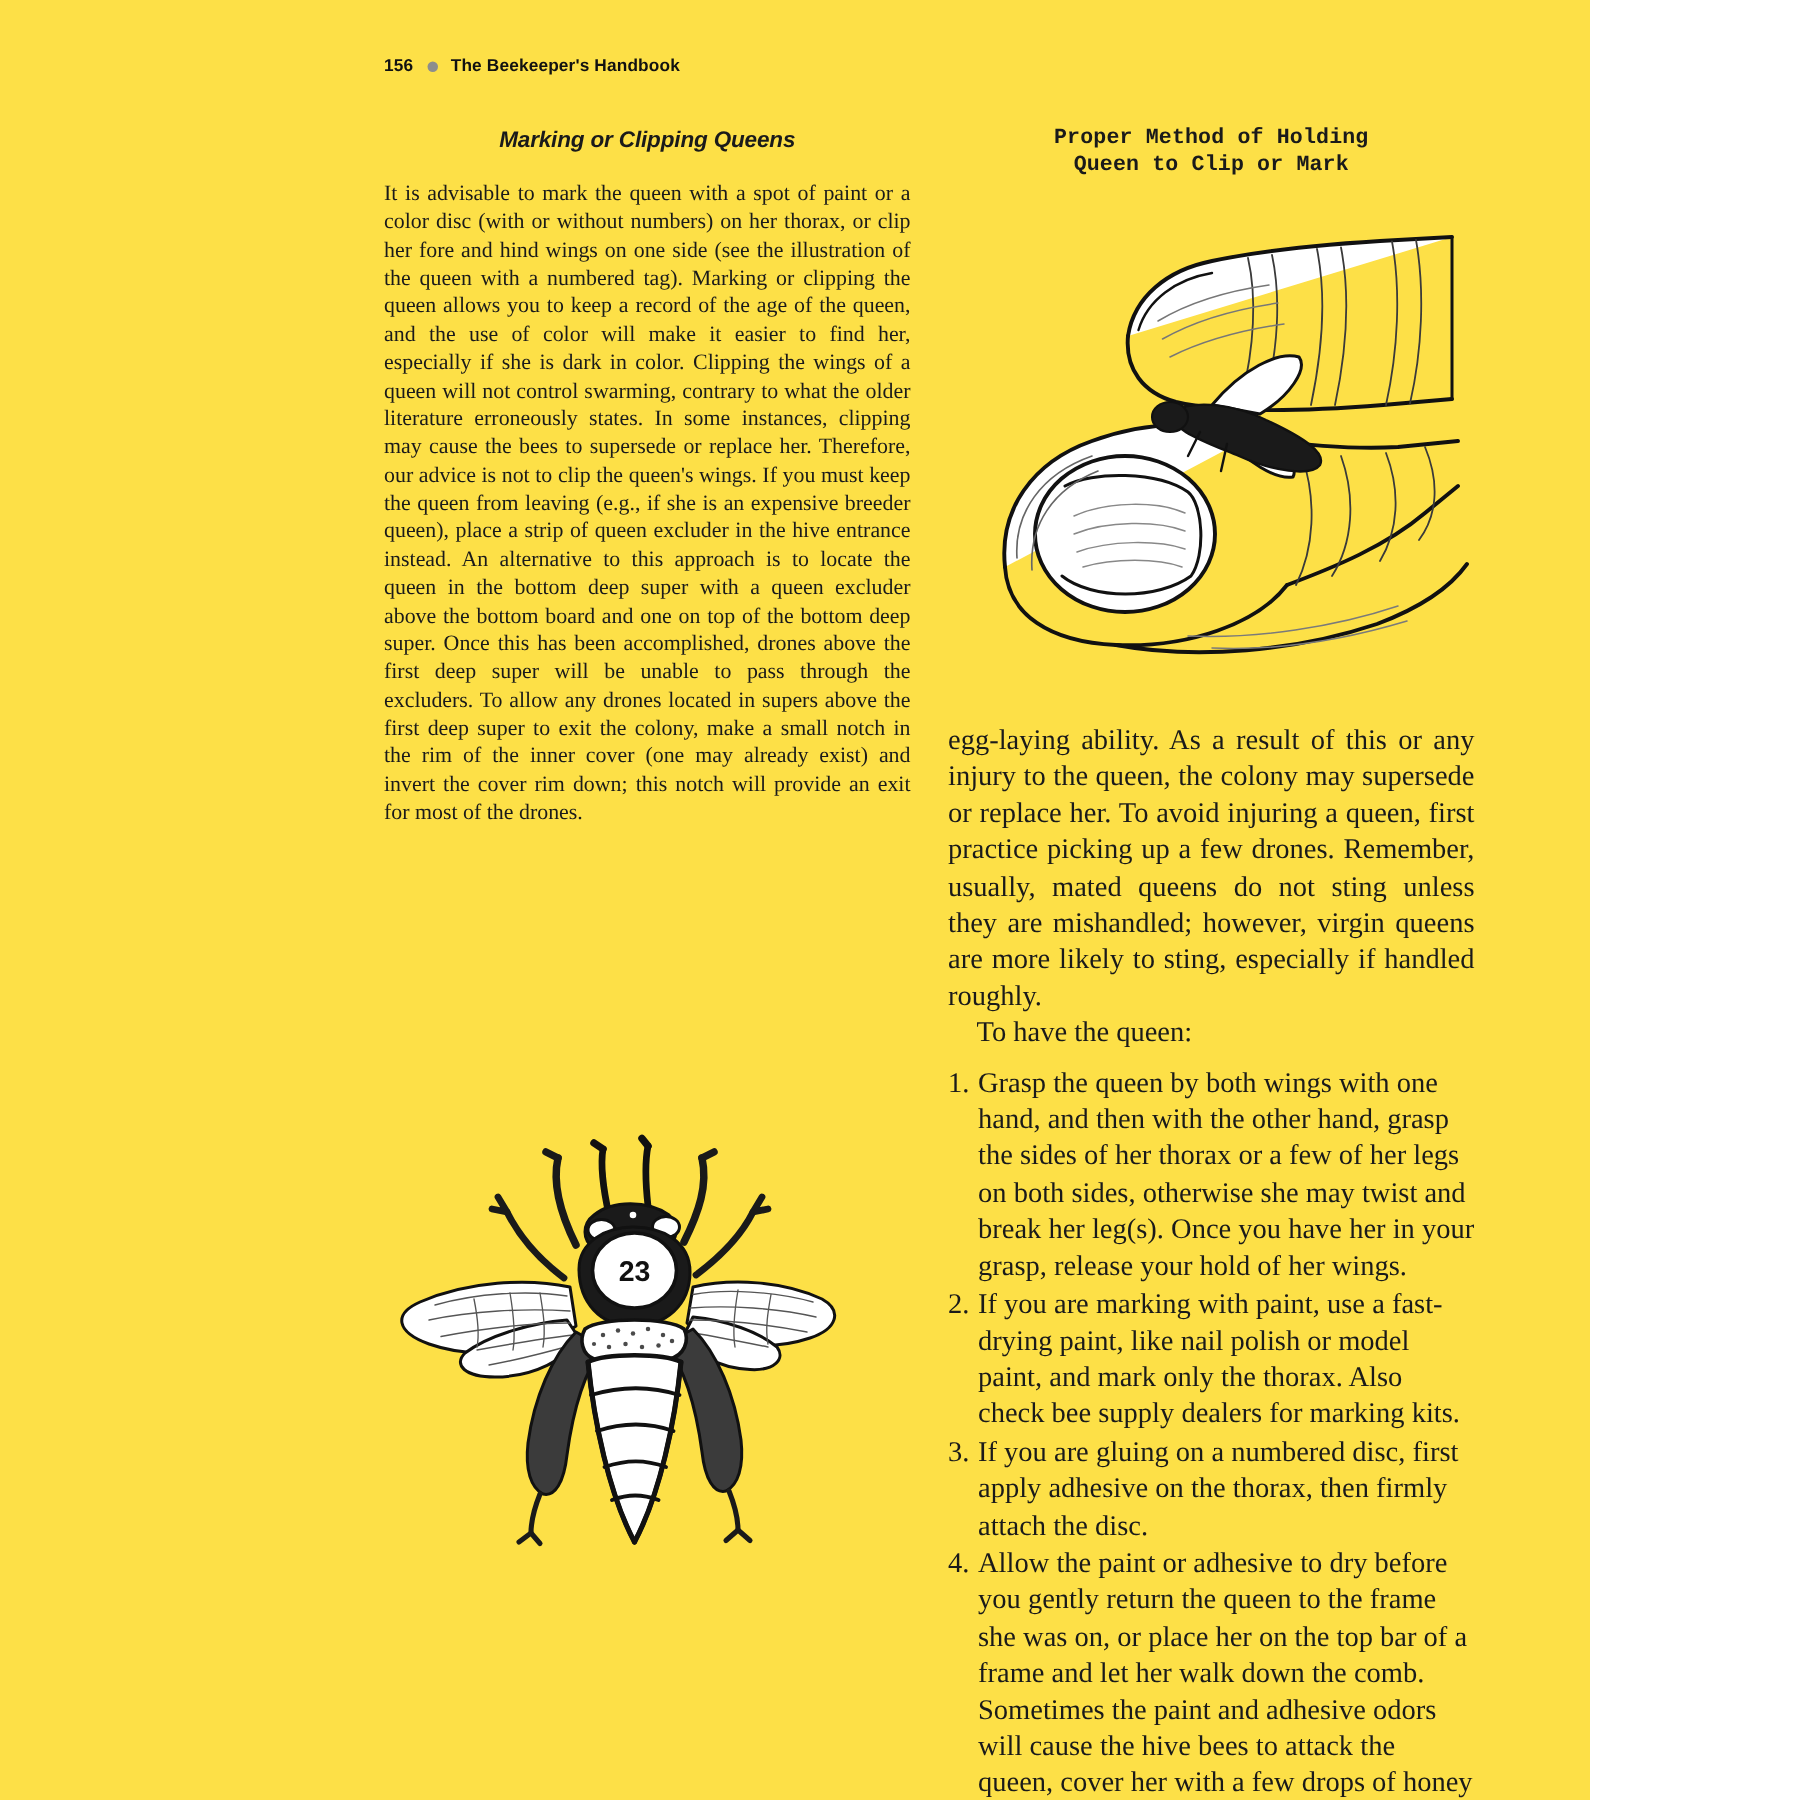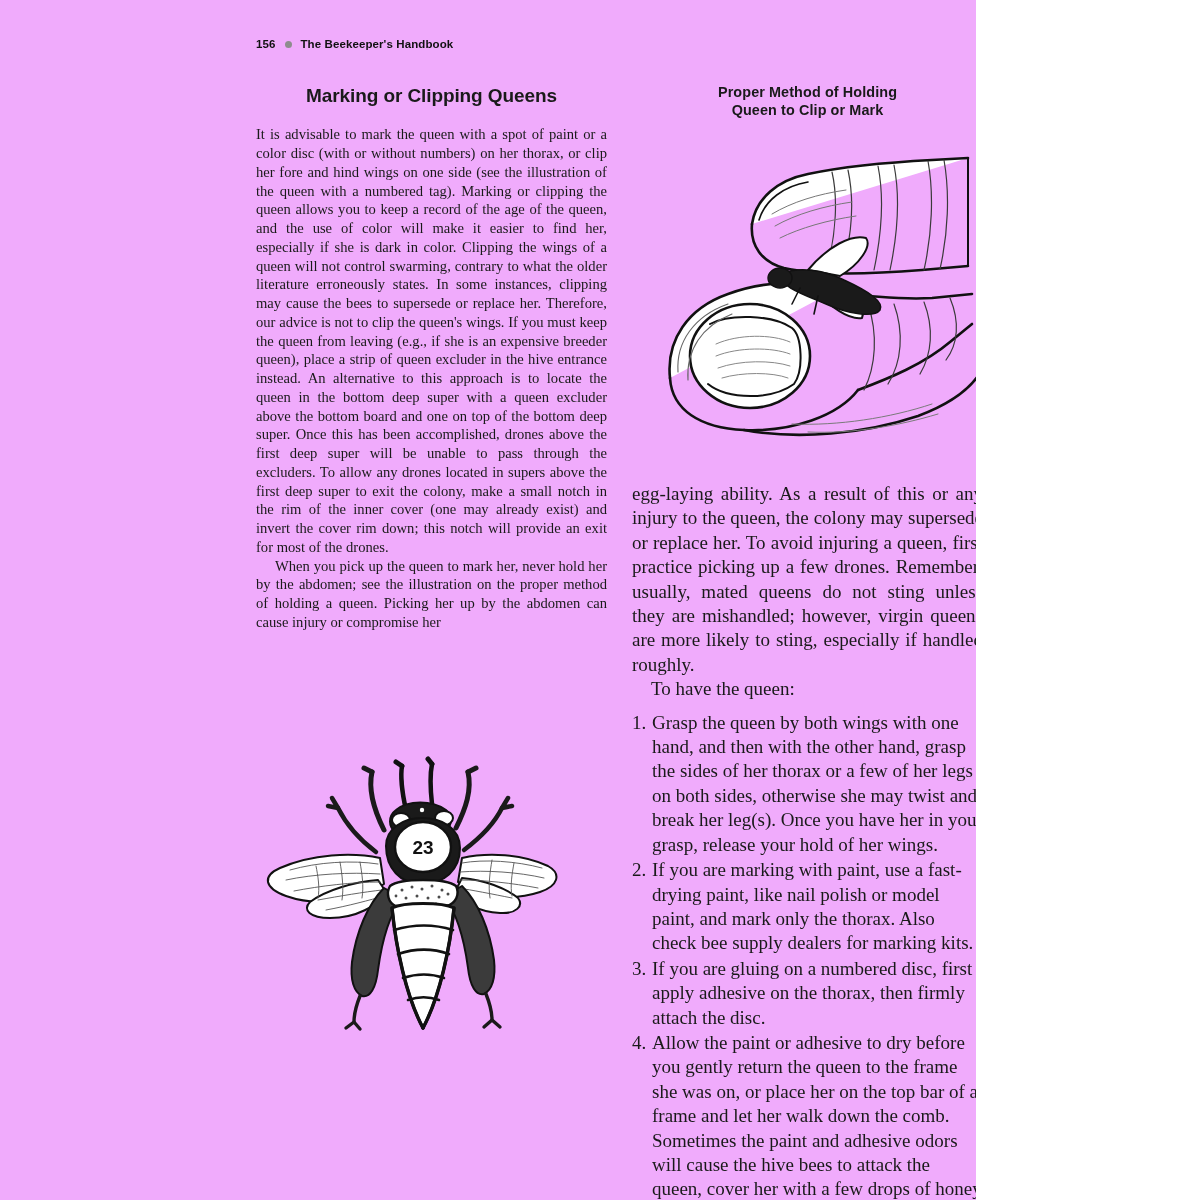--- a/index.html
+++ b/index.html
@@ -2,23 +2,23 @@
 <html><head>
 <meta charset="utf-8">
 <style>
   html, body {
     margin: 0;
     padding: 0;
     background: #ffffff;
   }
   .page {
     position: relative;
-    width: 976px;
+    width: 1060px;
     height: 1200px;
-    background: #f0abfc;
+    background: #fde047;
     font-family: "Liberation Serif", serif;
     color: #1a1a1a;
     overflow: hidden;
   }
 
   
   .running-head {
     position: absolute;
     left: 256px;
     top: 38px;
@@ -48,41 +48,42 @@
     font-size: 14.6px;
     line-height: 1.285;
     -webkit-hyphens: none;
     hyphens: none;
   }
   .col-left  { left: 256px; top: 84px; }
 
   .sec-title {
     font-family: "Liberation Sans", sans-serif;
     font-weight: bold;
-    font-size: 19px;
+    font-size: 15px;
     text-align: center;
     margin: 0 0 17px 0;
     letter-spacing: -0.1px;
+    font-style: italic;
   }
 
   p.body {
     margin: 0;
     text-indent: 0;
   }
   p.body + p.body { text-indent: 19px; }
 
   
   .fig-hand {
     position: absolute;
     left: 632px;
     top: 84px;
     width: 351px;
   }
   .fig-caption {
-    font-family: Liberation Sans, sans-serif;
+    font-family: Liberation Mono, monospace;
     font-weight: bold;
     font-size: 14.4px;
     text-align: center;
     line-height: 1.24;
     letter-spacing: 0.1px;
   }
   .fig-hand .art { margin-top: 8px; }
 
   .col-right-lower {
     position: absolute;
@@ -133,21 +134,20 @@
 
   <div class="running-head">
     <span class="folio">156</span>
     <span class="head-dot"></span>
     <span>The Beekeeper's Handbook</span>
   </div>
 
   <div class="col col-left">
     <h2 class="sec-title">Marking or Clipping Queens</h2>
     <p class="body">It is advisable to mark the queen with a spot of paint or a color disc (with or without numbers) on her thorax, or clip her fore and hind wings on one side (see the illustration of the queen with a numbered tag). Marking or clipping the queen allows you to keep a record of the age of the queen, and the use of color will make it easier to find her, especially if she is dark in color. Clipping the wings of a queen will not control swarming, contrary to what the older literature erroneously states. In some instances, clipping may cause the bees to supersede or replace her. Therefore, our advice is not to clip the queen's wings. If you must keep the queen from leaving (e.g., if she is an expensive breeder queen), place a strip of queen excluder in the hive entrance instead. An alternative to this approach is to locate the queen in the bottom deep super with a queen excluder above the bottom board and one on top of the bottom deep super. Once this has been accomplished, drones above the first deep super will be unable to pass through the excluders. To allow any drones located in supers above the first deep super to exit the colony, make a small notch in the rim of the inner cover (one may already exist) and invert the cover rim down; this notch will provide an exit for most of the drones.</p>
-    <p class="body">When you pick up the queen to mark her, never hold her by the abdomen; see the illustration on the proper method of holding a queen. Picking her up by the abdomen can cause injury or compromise her</p>
   </div>
 
   <div class="fig-hand">
     <div class="fig-caption">
       <div>Proper Method of Holding</div>
       <div>Queen to Clip or Mark</div>
     </div>
     <div class="art">
       <svg width="351" height="330" viewBox="0 0 351 330" aria-hidden="true">
         <g fill="none" stroke="#111" stroke-width="2.6" stroke-linecap="round" stroke-linejoin="round">

